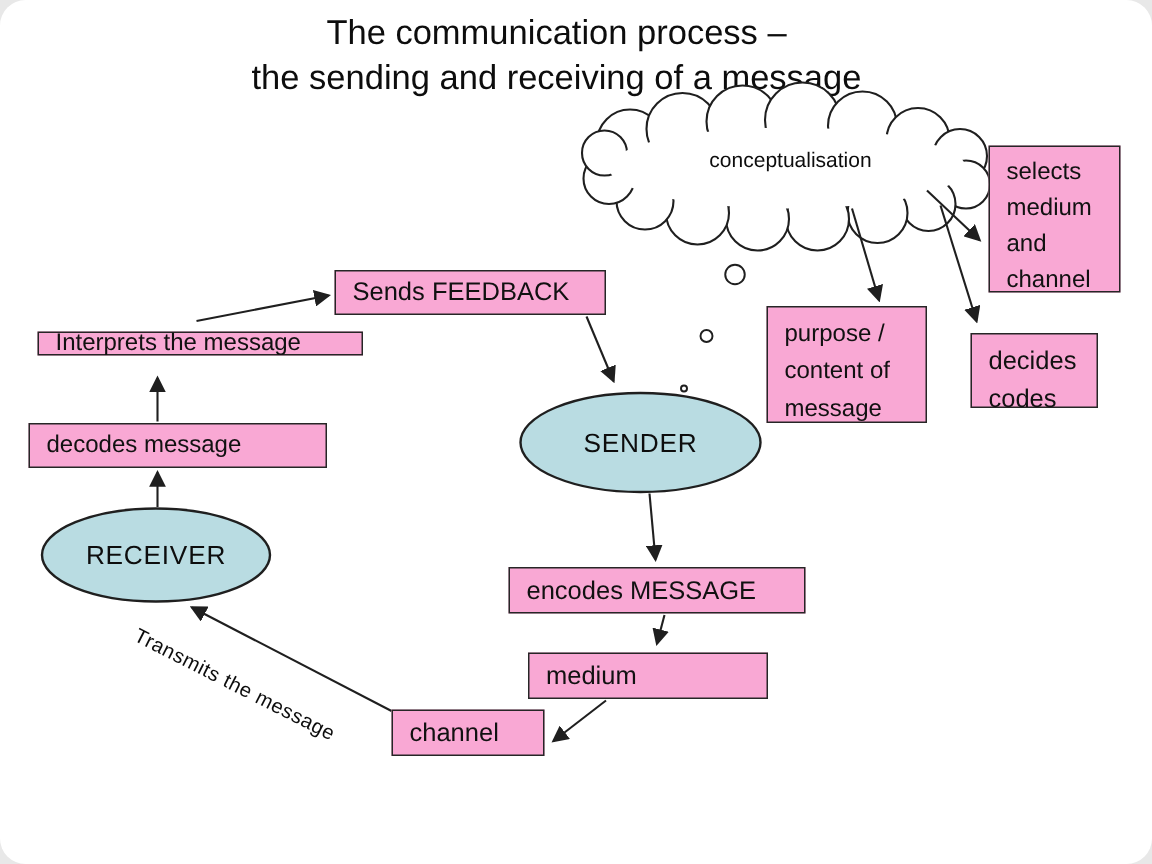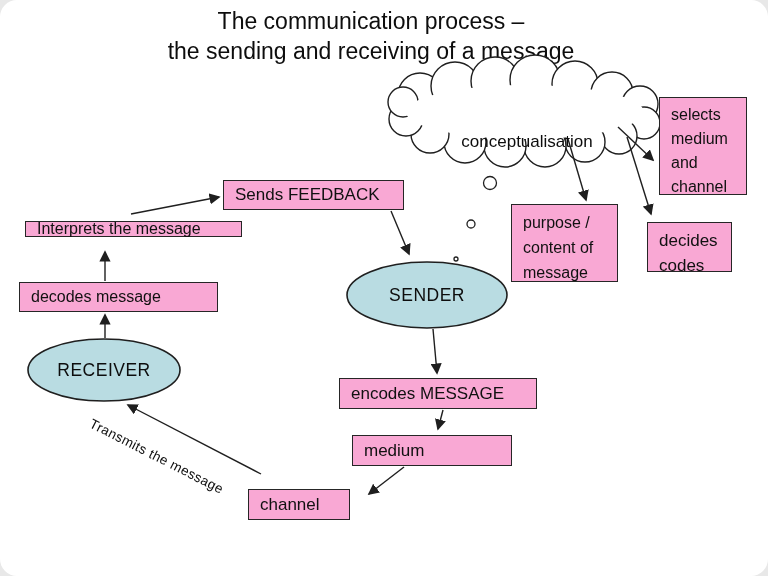--- a/index.html
+++ b/index.html
@@ -17,34 +17,34 @@
     box-sizing:border-box;display:flex;align-items:center;
     padding:0 4px 0 11px;font-size:16px;color:#111;white-space:nowrap;
   }
   .box.multi{align-items:flex-start;white-space:normal;padding-top:5px;}
   .ellipse-label{
     position:absolute;display:flex;align-items:center;justify-content:center;
     font-size:17.5px;color:#0d0d0d;letter-spacing:0.5px;text-align:center;
   }
   .cloud-label{
     position:absolute;left:407px;top:98px;width:240px;text-align:center;
-    font-size:17px;color:#0d0d0d;margin-top:34px;
+    font-size:14px;color:#0d0d0d;
   }
   .edge-label{
     position:absolute;left:94px;top:416px;transform:rotate(27deg);
     transform-origin:0 0;font-size:13.5px;letter-spacing:0.4px;color:#0d0d0d;
     white-space:nowrap;
   }
   
   #n-feedback  {left:223px;top:180px;width:181px;height:30px;font-size:17px;}
   #n-interprets{left:25px; top:221px;width:217px;height:16px;}
   #n-decodes   {left:19px; top:282px;width:199px;height:30px;}
   #n-encodes   {left:339px;top:378px;width:198px;height:31px;font-size:17px;}
   #n-medium    {left:352px;top:435px;width:160px;height:31px;font-size:17px;}
-  #n-channel   {left:248px;top:473px;width:102px;height:31px;font-size:17px;margin-top:16px;}
+  #n-channel   {left:261px;top:473px;width:102px;height:31px;font-size:17px;}
   #n-purpose   {left:511px;top:204px;width:107px;height:78px;line-height:25px;}
   #n-selects   {left:659px;top:97px; width:88px; height:98px;line-height:24px;}
   #n-decides   {left:647px;top:222px;width:85px; height:50px;font-size:17px;line-height:25px;}
   #lbl-sender  {left:347px;top:262px;width:160px;height:66px;}
   #lbl-receiver{left:28px; top:339px;width:152px;height:62px;}
 </style>
 </head>
 <body>
 
 <div class="slide">

